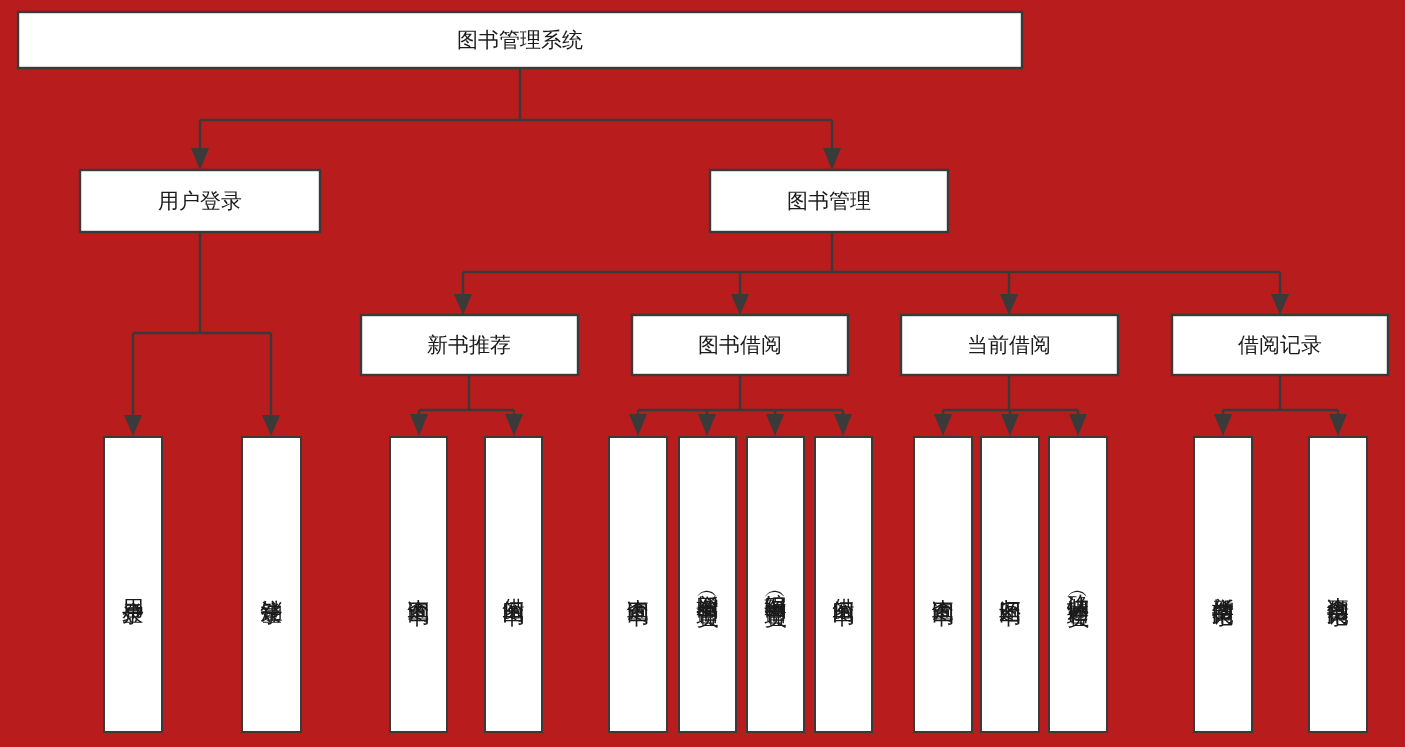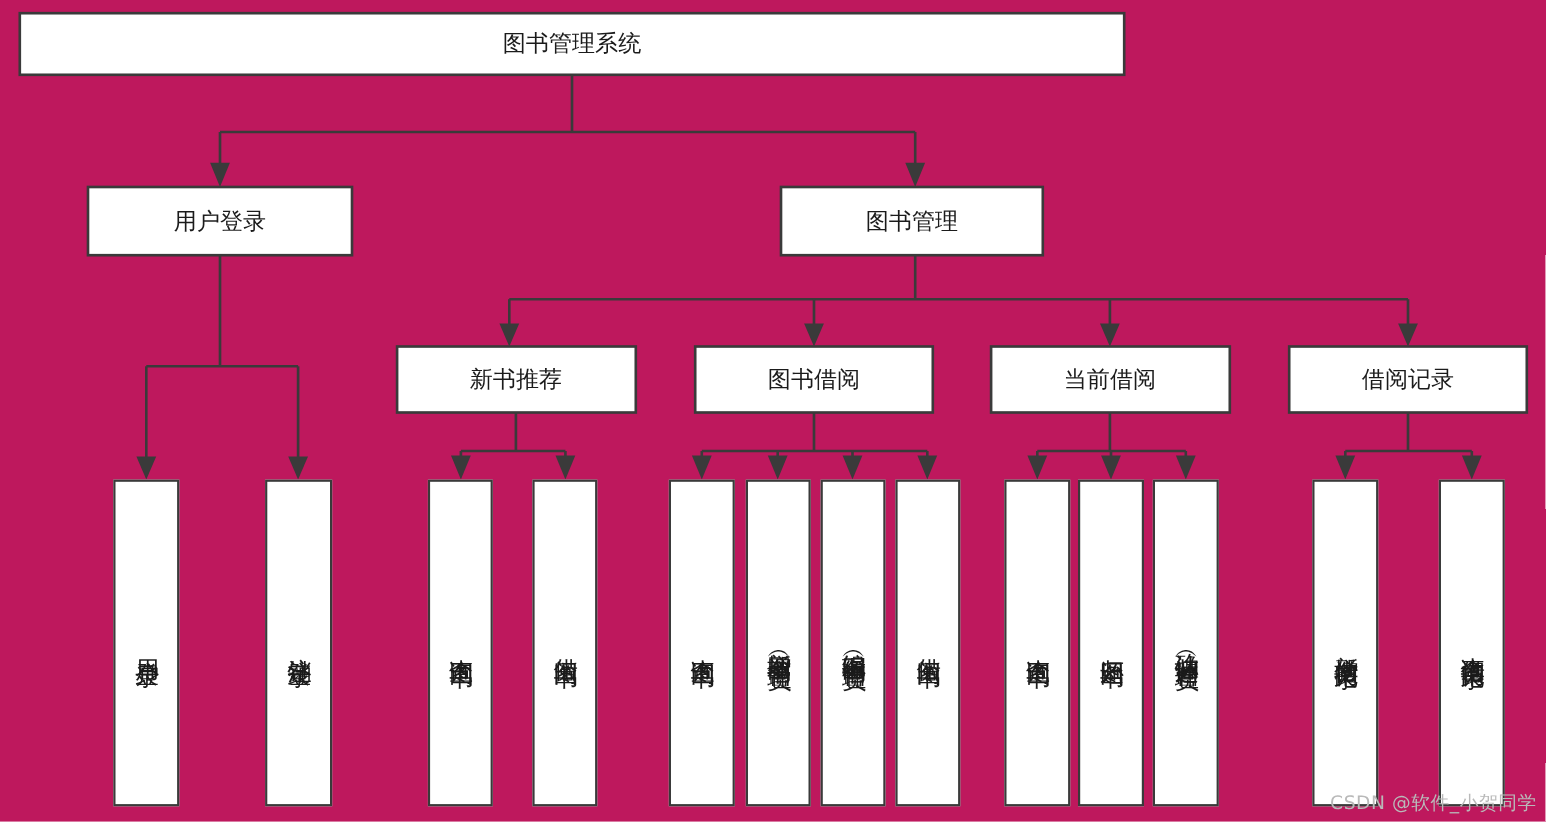--- a/index.html
+++ b/index.html
@@ -7,21 +7,21 @@
     padding: 0;
     background: #ffffff;
   }
   body {
     font-family: "DejaVu Sans", "Liberation Sans", sans-serif;
   }
   #canvas {
     position: relative;
     width: 1405px;
     height: 747px;
-    background: #be185d;
+    background: #b91c1c;
     overflow: hidden;
   }
   svg.diagram {
     position: absolute;
     left: 0;
     top: 0;
     width: 1405px;
     height: 747px;
   }
   .node-rect {
@@ -224,15 +224,14 @@
   <div class="vert-box" style="left:1048px; top:436px; width:60px; height:297px;">
     <span class="vert-text">确认归还（管理员）</span>
   </div>
   <div class="vert-box" style="left:1193px; top:436px; width:60px; height:297px;">
     <span class="vert-text">新增借阅记录</span>
   </div>
   <div class="vert-box" style="left:1308px; top:436px; width:60px; height:297px;">
     <span class="vert-text">查询借阅记录</span>
   </div>
 
-  <div class="watermark">CSDN @软件_小贺同学</div>
 
 </div>
 
 </body></html>

